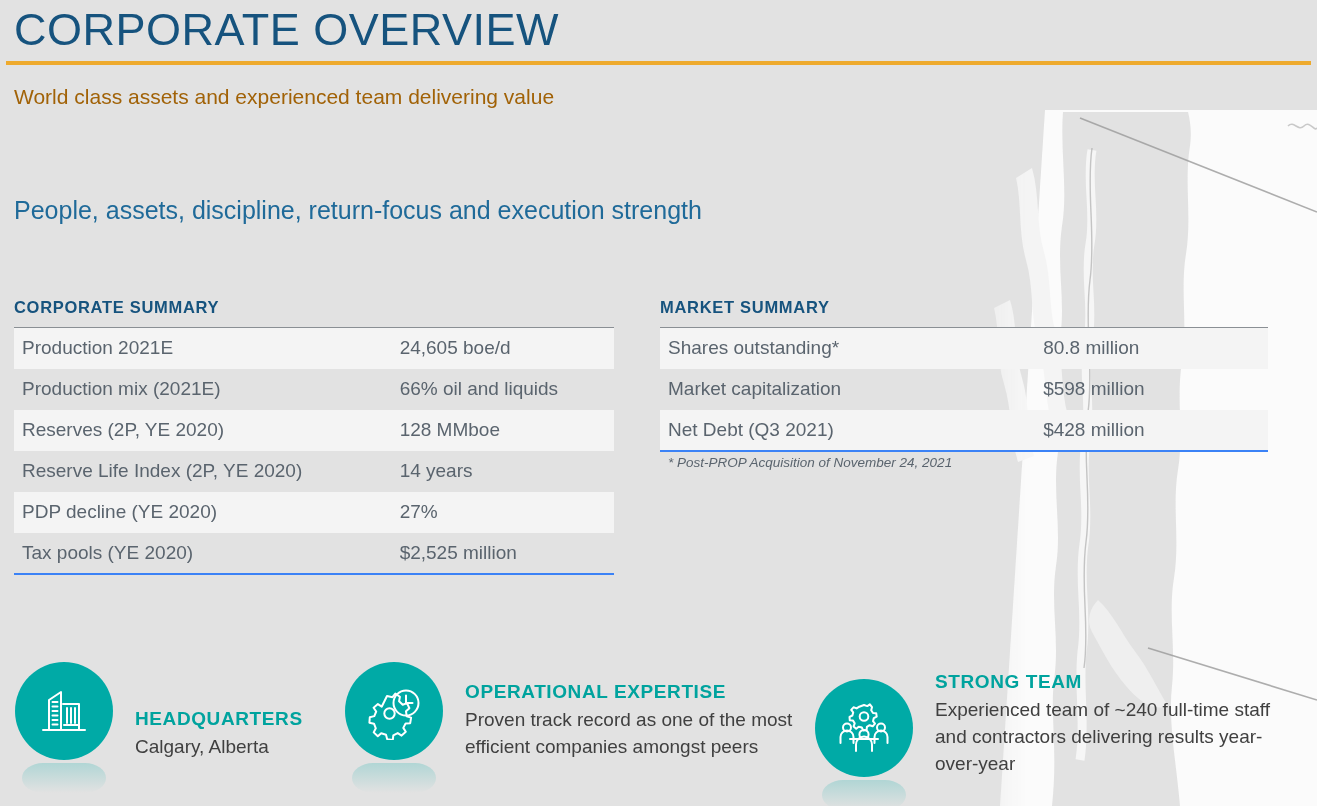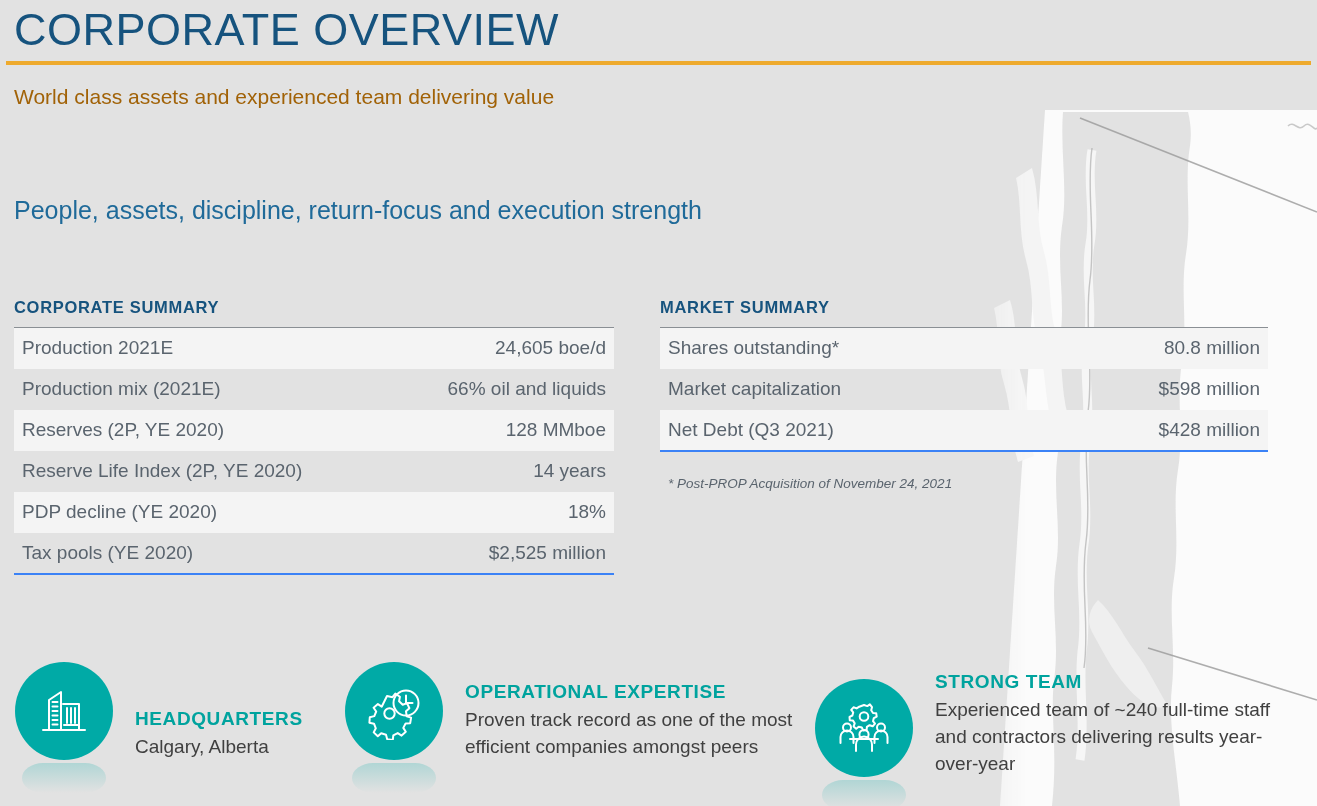--- a/index.html
+++ b/index.html
@@ -101,24 +101,24 @@
   .data-table tr:nth-child(even) { background: transparent; }
 
   .data-table td {
     font-size: 19px;
     color: #5a646e;
     padding: 0 8px;
     vertical-align: middle;
     white-space: nowrap;
   }
   .data-table td.label { text-align: left; }
-  .data-table td.value { text-align: right; }
+  .data-table td.value { text-align: left; }
 
   .footnote {
-    margin-top: 24px;
+    margin-top: 3px;
     padding-left: 8px;
     font-size: 13.5px;
     font-style: italic;
     color: #5a646e;
   }
 
   
   #feature-row {
     position: absolute;
     left: 0;
@@ -257,21 +257,21 @@
         <tr>
           <td class="label">Reserves (2P, YE 2020)</td>
           <td class="value">128 MMboe</td>
         </tr>
         <tr>
           <td class="label">Reserve Life Index (2P, YE 2020)</td>
           <td class="value">14 years</td>
         </tr>
         <tr>
           <td class="label">PDP decline (YE 2020)</td>
-          <td class="value">18%</td>
+          <td class="value">27%</td>
         </tr>
         <tr>
           <td class="label">Tax pools (YE 2020)</td>
           <td class="value">$2,525 million</td>
         </tr>
       </tbody>
     </table>
   </section>
 
   <section class="summary-block" id="market-summary">

